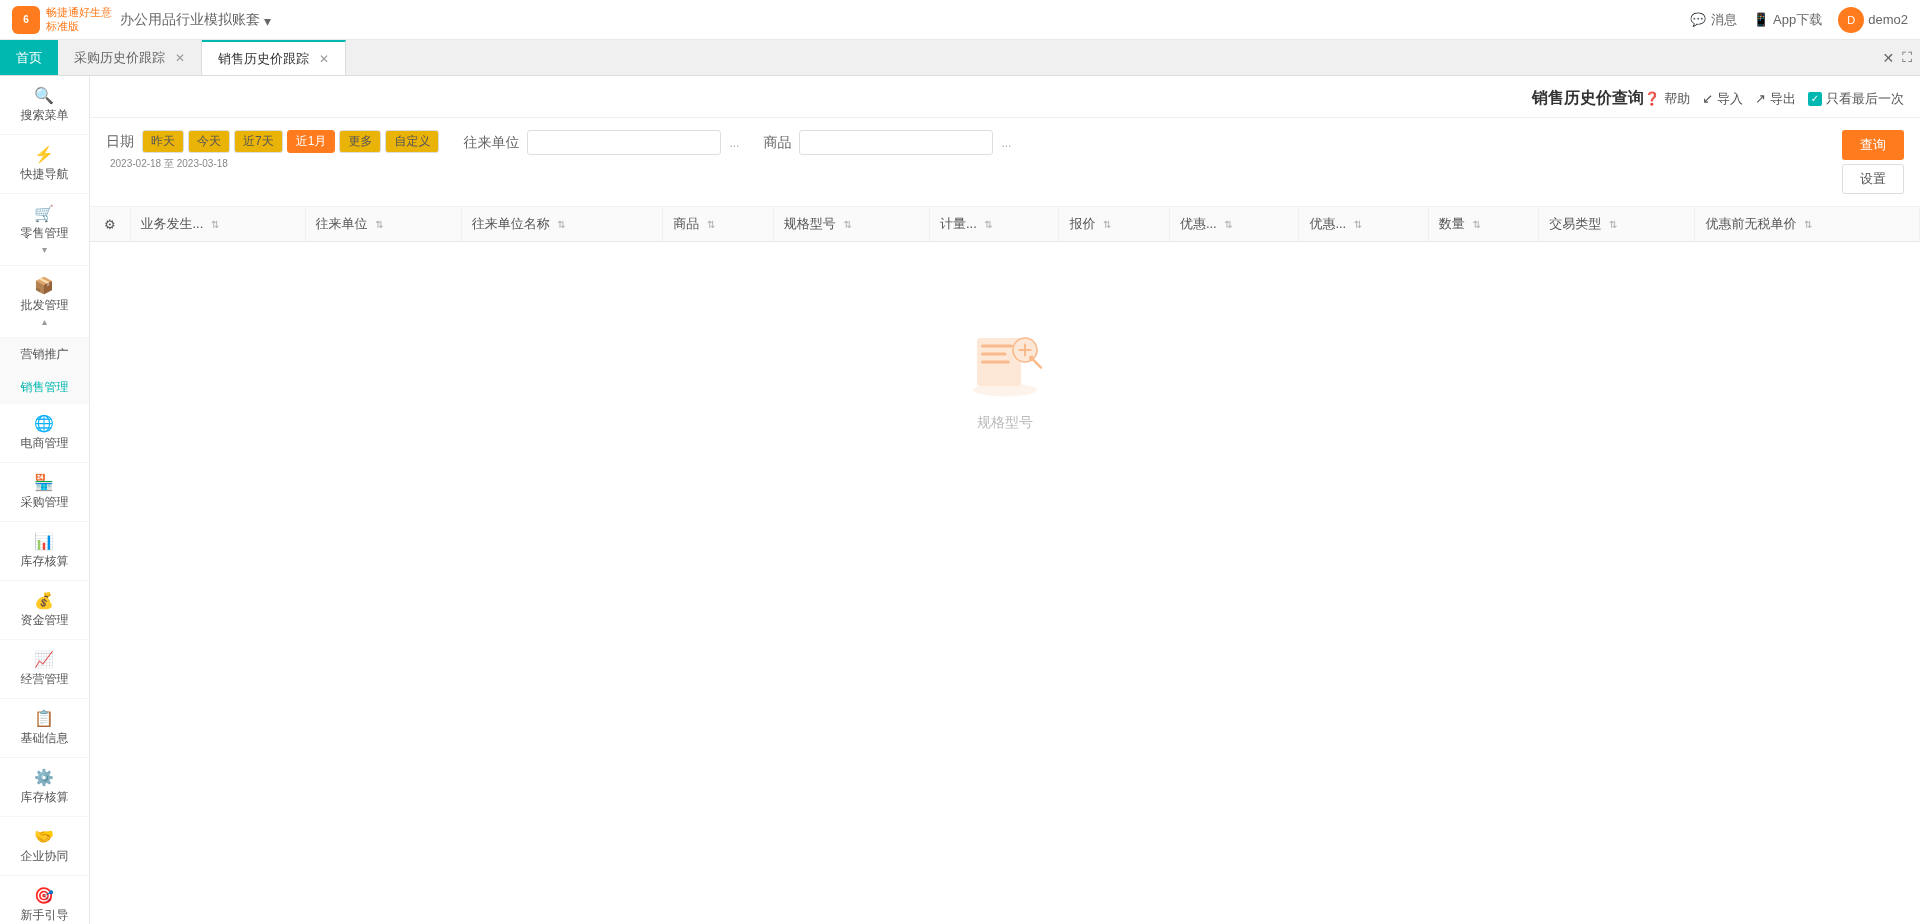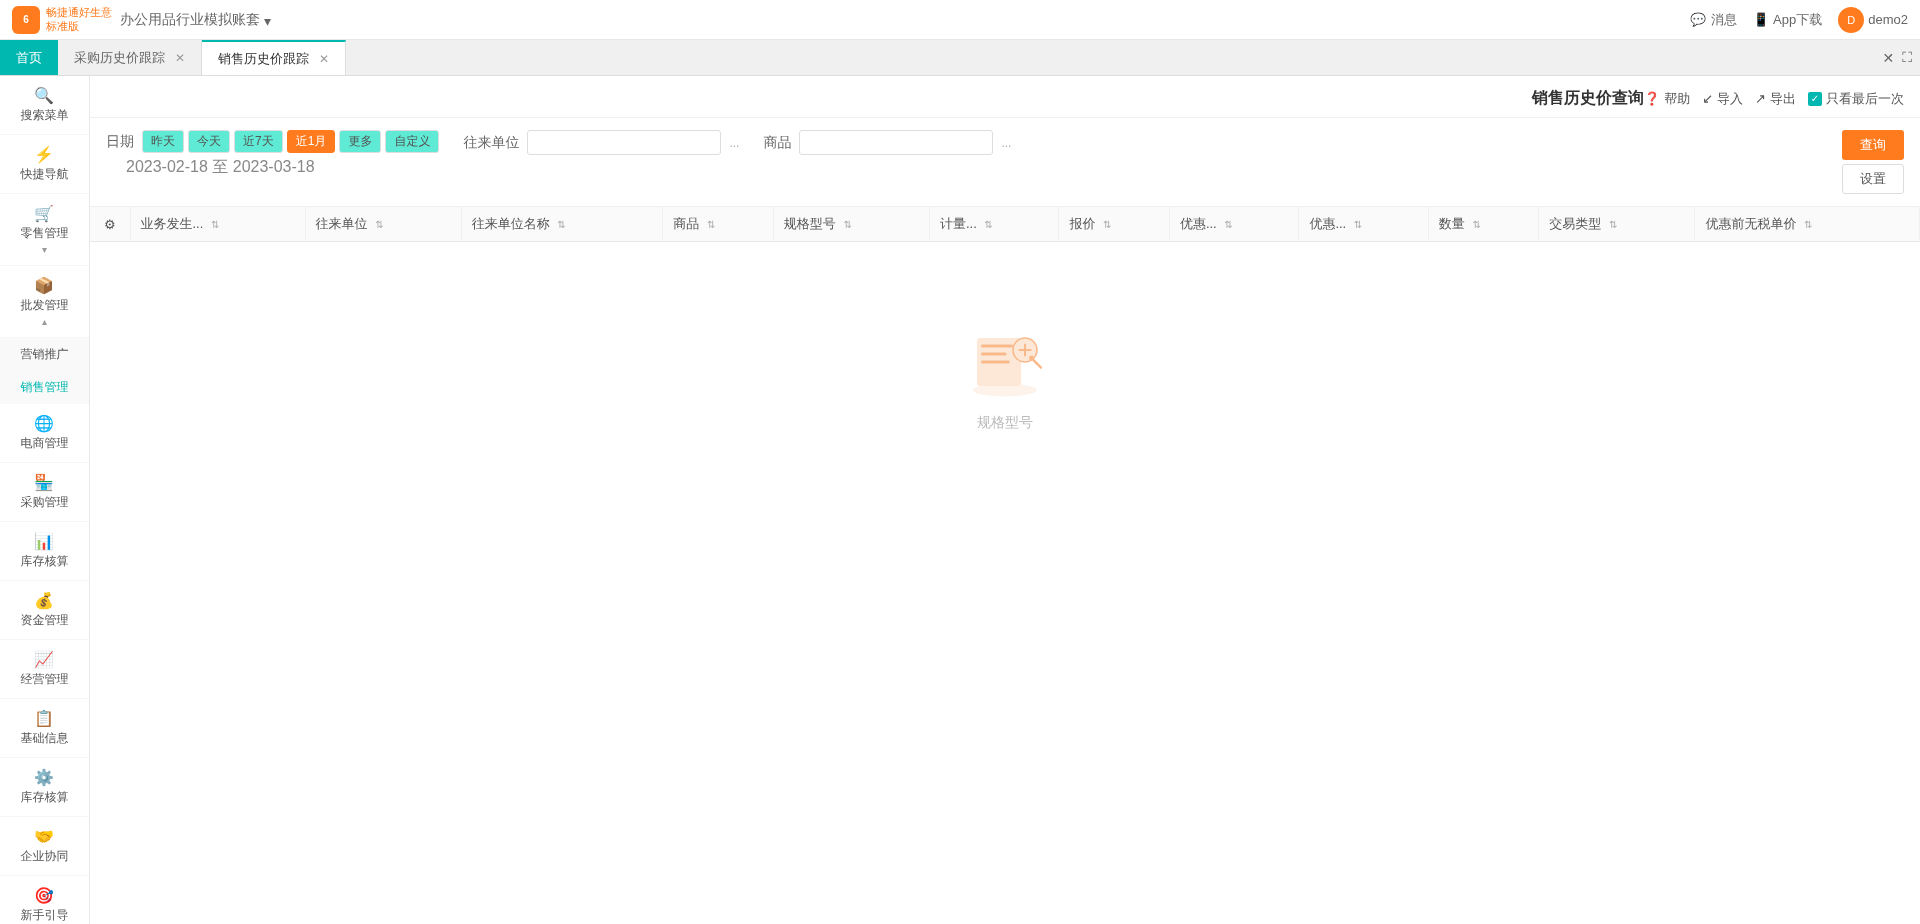--- a/index.html
+++ b/index.html
@@ -230,35 +230,35 @@
       white-space: nowrap;
     }
     .date-buttons {
       display: flex;
       gap: 4px;
       align-items: center;
     }
     .date-btn {
       padding: 2px 8px;
       border: 1px solid #ddd;
-      background: #5eead4;
+      background: #eab308;
       border-radius: 3px;
       cursor: pointer;
       font-size: 12px;
       color: #555;
     }
     .date-btn.active {
       background: #ff7b1e;
       color: white;
       border-color: #ff7b1e;
     }
     .date-range {
-      font-size: 16px;
+      font-size: 10px;
       color: #888;
-      margin-left: 20px;
+      margin-left: 4px;
     }
     .filter-field {
       border: 1px solid #ddd;
       border-radius: 3px;
       padding: 4px 8px;
       font-size: 13px;
       color: #333;
       min-width: 200px;
       background: #fff;
       outline: none;

